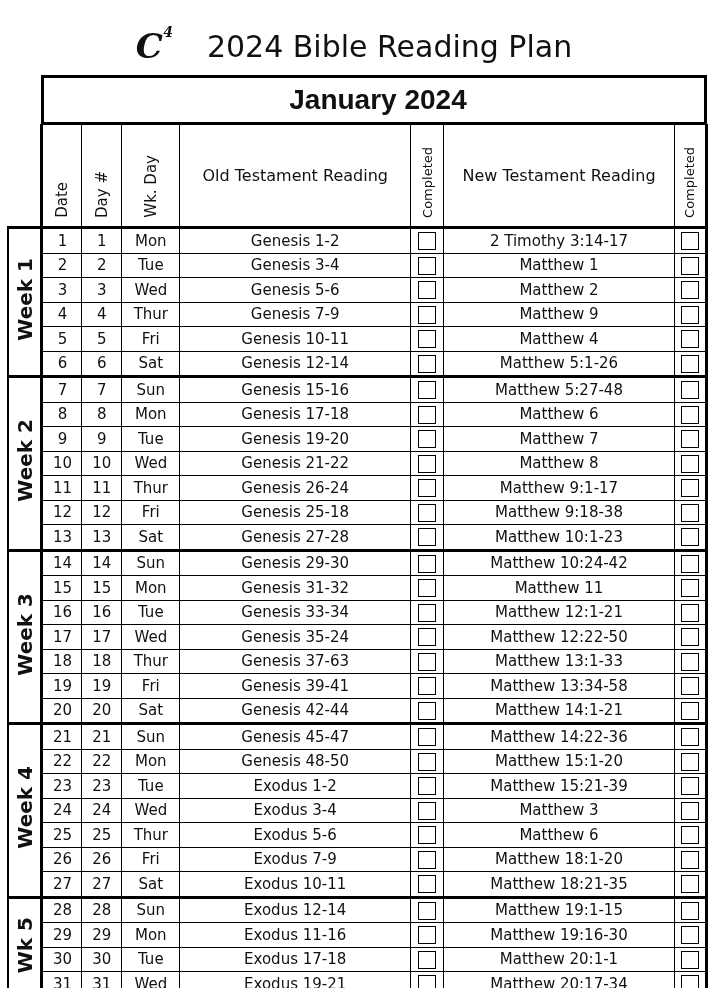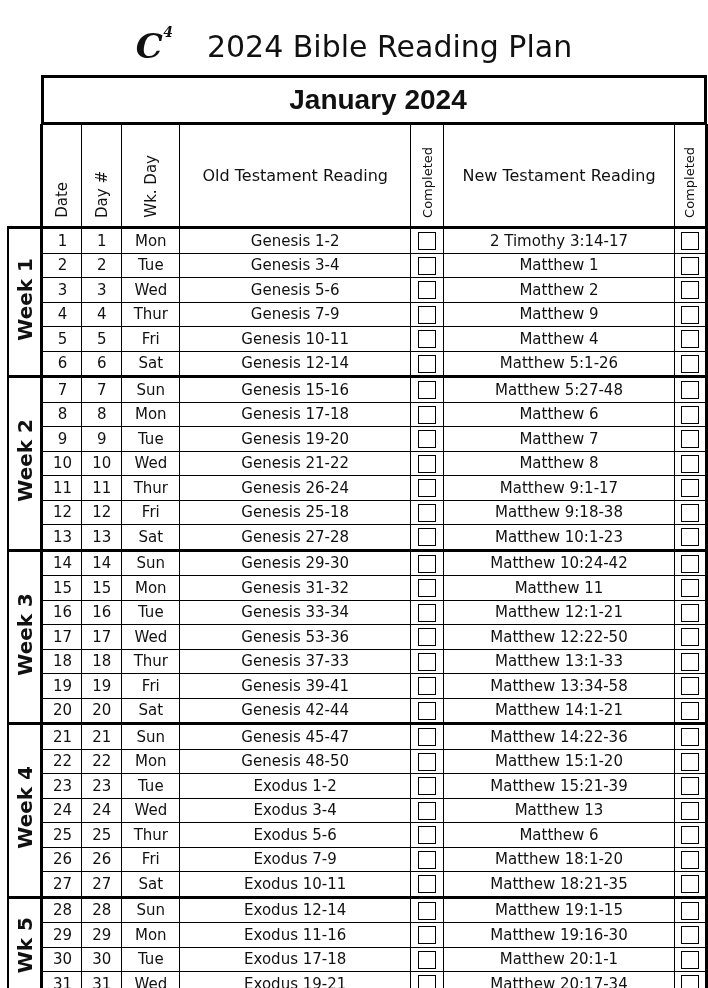--- a/index.html
+++ b/index.html
@@ -214,30 +214,30 @@
         <td>Tue</td>
         <td>Genesis 33-34</td>
         <td><span class="cb"></span></td>
         <td class="thickL">Matthew 12:1-21</td>
         <td class="thickR"><span class="cb"></span></td>
       </tr>
       <tr>
         <td>17</td>
         <td>17</td>
         <td>Wed</td>
-        <td>Genesis 53-36</td>
+        <td>Genesis 35-24</td>
         <td><span class="cb"></span></td>
         <td class="thickL">Matthew 12:22-50</td>
         <td class="thickR"><span class="cb"></span></td>
       </tr>
       <tr>
         <td>18</td>
         <td>18</td>
         <td>Thur</td>
-        <td>Genesis 37-33</td>
+        <td>Genesis 37-63</td>
         <td><span class="cb"></span></td>
         <td class="thickL">Matthew 13:1-33</td>
         <td class="thickR"><span class="cb"></span></td>
       </tr>
       <tr>
         <td>19</td>
         <td>19</td>
         <td>Fri</td>
         <td>Genesis 39-41</td>
         <td><span class="cb"></span></td>
@@ -280,21 +280,21 @@
         <td><span class="cb"></span></td>
         <td class="thickL">Matthew 15:21-39</td>
         <td class="thickR"><span class="cb"></span></td>
       </tr>
       <tr>
         <td>24</td>
         <td>24</td>
         <td>Wed</td>
         <td>Exodus 3-4</td>
         <td><span class="cb"></span></td>
-        <td class="thickL">Matthew 13</td>
+        <td class="thickL">Matthew 3</td>
         <td class="thickR"><span class="cb"></span></td>
       </tr>
       <tr>
         <td>25</td>
         <td>25</td>
         <td>Thur</td>
         <td>Exodus 5-6</td>
         <td><span class="cb"></span></td>
         <td class="thickL">Matthew 6</td>
         <td class="thickR"><span class="cb"></span></td>

